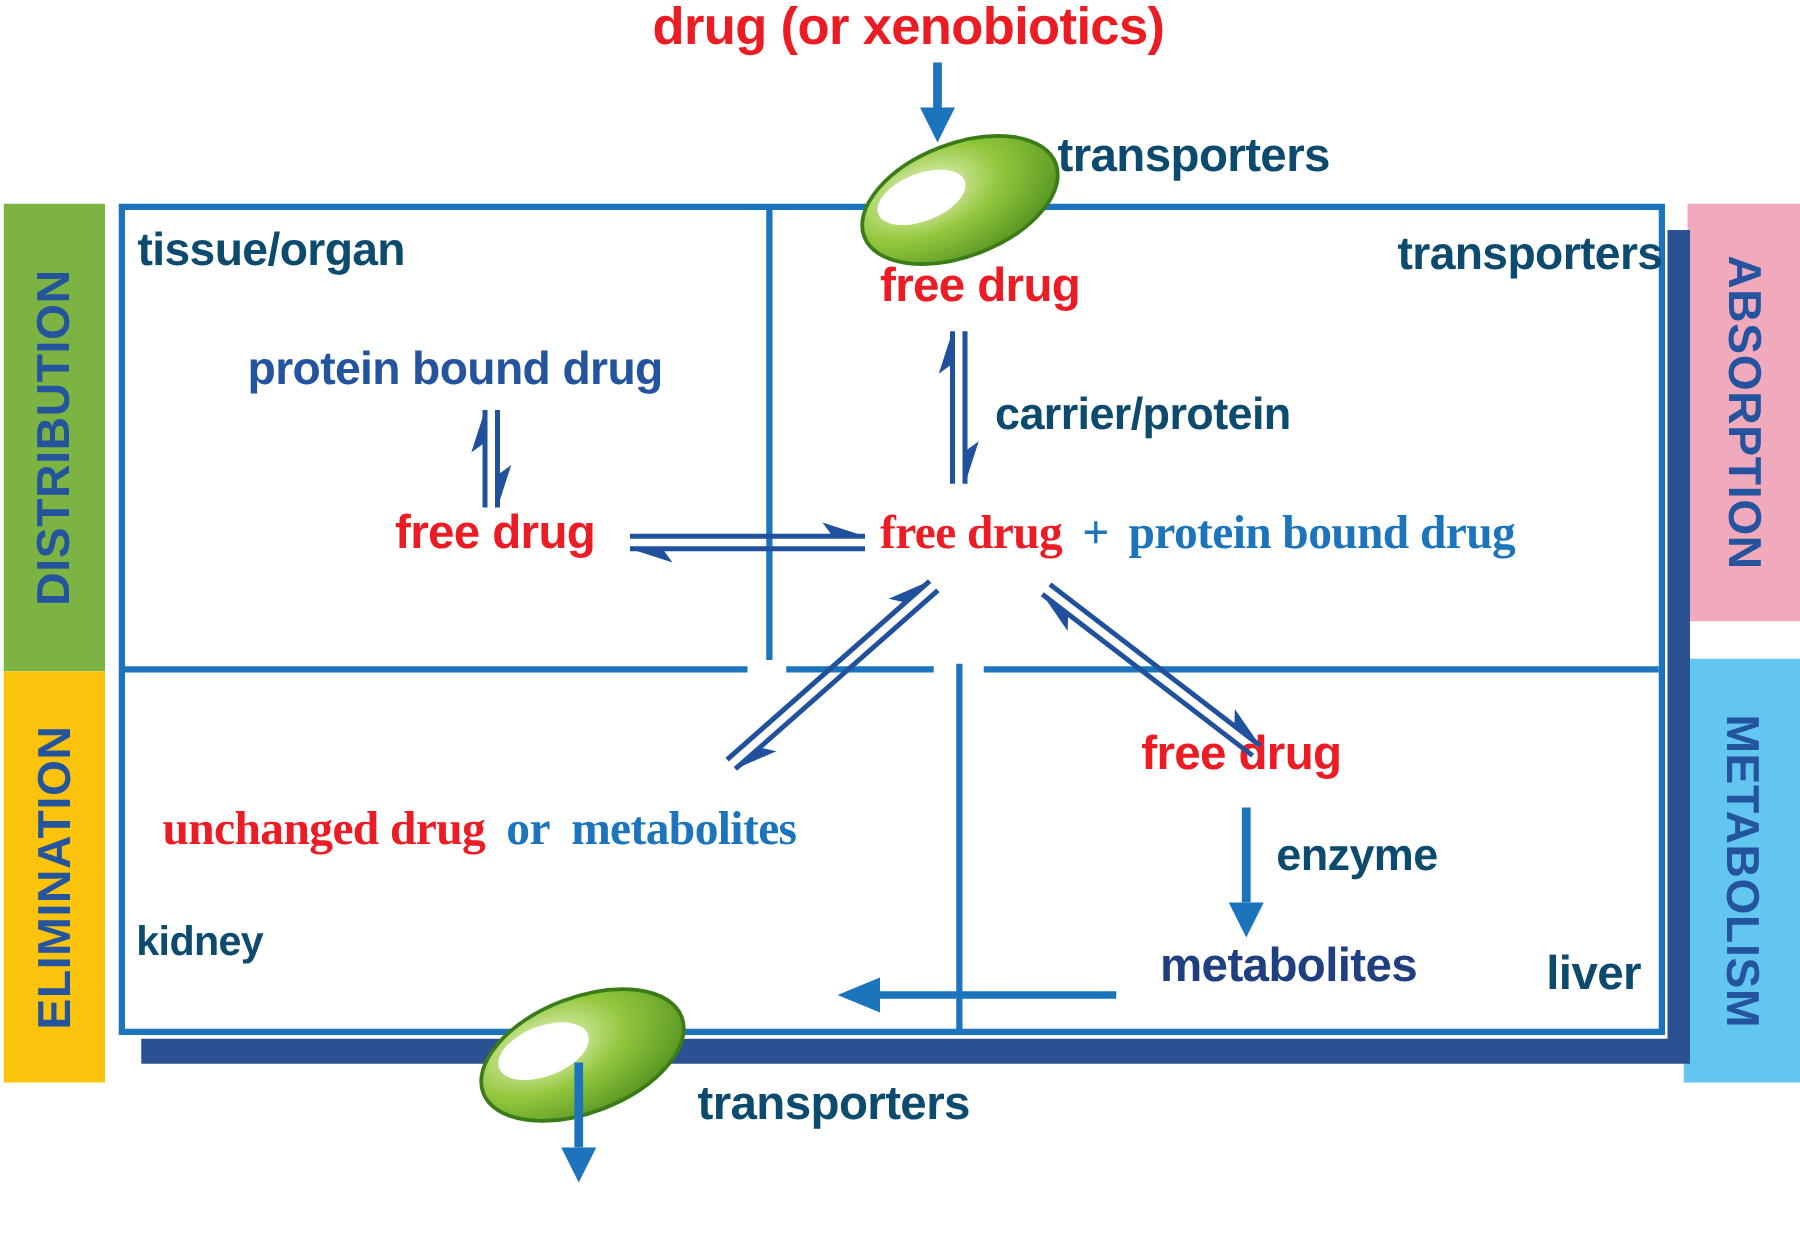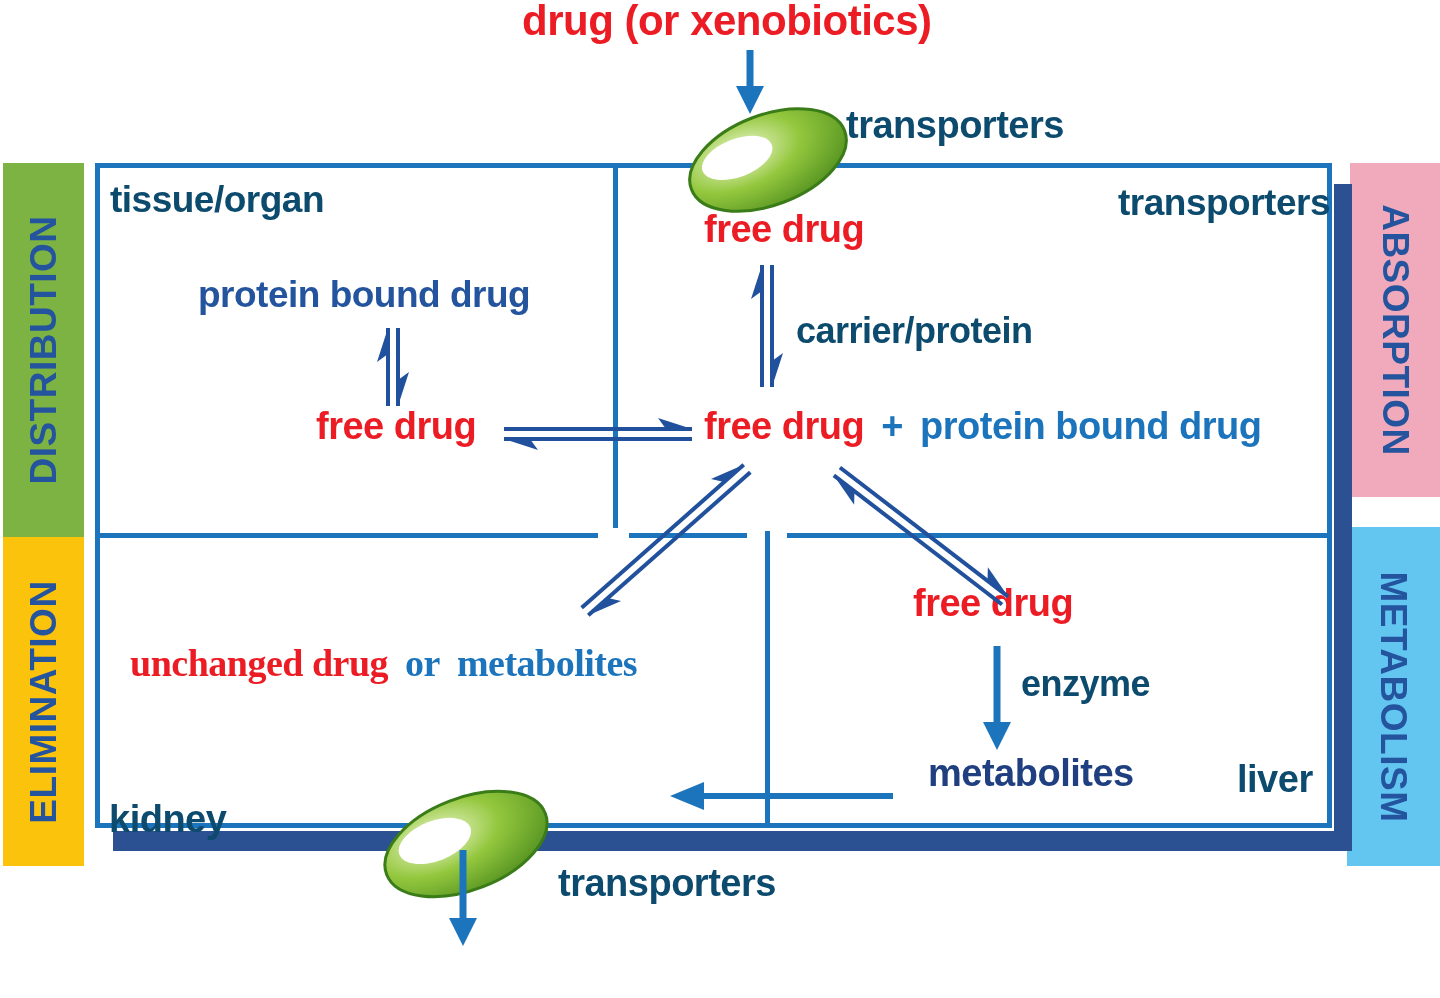--- a/index.html
+++ b/index.html
@@ -63,37 +63,37 @@
 
   <div class="t red" style="left:522px;top:0px;font-size:42px;">drug (or xenobiotics)</div>
   <div class="t green" style="left:846px;top:106px;font-size:38px;">transporters</div>
   <div class="t green" style="left:110px;top:181px;font-size:37px;">tissue/organ</div>
   <div class="t green" style="left:1118px;top:184px;font-size:37px;">transporters</div>
   <div class="t red" style="left:704px;top:210px;font-size:38px;">free drug</div>
   <div class="t navy" style="left:198px;top:276px;font-size:37px;">protein bound drug</div>
   <div class="t green" style="left:796px;top:313px;font-size:36px;">carrier/protein</div>
   <div class="t red" style="left:316px;top:407px;font-size:38px;">free drug</div>
 
-  <div class="t" style="left:704px;top:407px;font-size:38px;">
+  <div class="t" style="left:704px;top:407px;font-size:38px;font-family:Liberation Serif, serif;">
     <span class="red">free drug</span>
     <span class="blue" style="margin:0 7px;">+</span>
     <span class="blue">protein bound drug</span>
   </div>
 
   <div class="t" style="left:130px;top:644px;font-size:38px;font-family:Liberation Serif, serif;">
     <span class="red">unchanged drug</span>
     <span class="blue" style="margin:0 8px;">or</span>
     <span class="blue">metabolites</span>
   </div>
 
   <div class="t red" style="left:913px;top:584px;font-size:38px;">free drug</div>
   <div class="t green" style="left:1021px;top:666px;font-size:36px;">enzyme</div>
   <div class="t dknavy" style="left:928px;top:754px;font-size:38px;">metabolites</div>
   <div class="t green" style="left:1237px;top:760px;font-size:38px;">liver</div>
-  <div class="t green" style="left:109px;top:800px;font-size:38px;">kidney</div>
+  <div class="t green" style="left:109px;top:736px;font-size:33px;">kidney</div>
   <div class="t green" style="left:558px;top:864px;font-size:38px;">transporters</div>
 
   <svg id="fig-svg" width="1440" height="998" viewBox="0 0 1440 998">
     <defs>
       <radialGradient id="gg" cx="35%" cy="32%" r="80%">
         <stop offset="5%" stop-color="#EAF5C9"></stop>
         <stop offset="48%" stop-color="#93C73D"></stop>
         <stop offset="100%" stop-color="#4E8D1E"></stop>
       </radialGradient>
     </defs>

